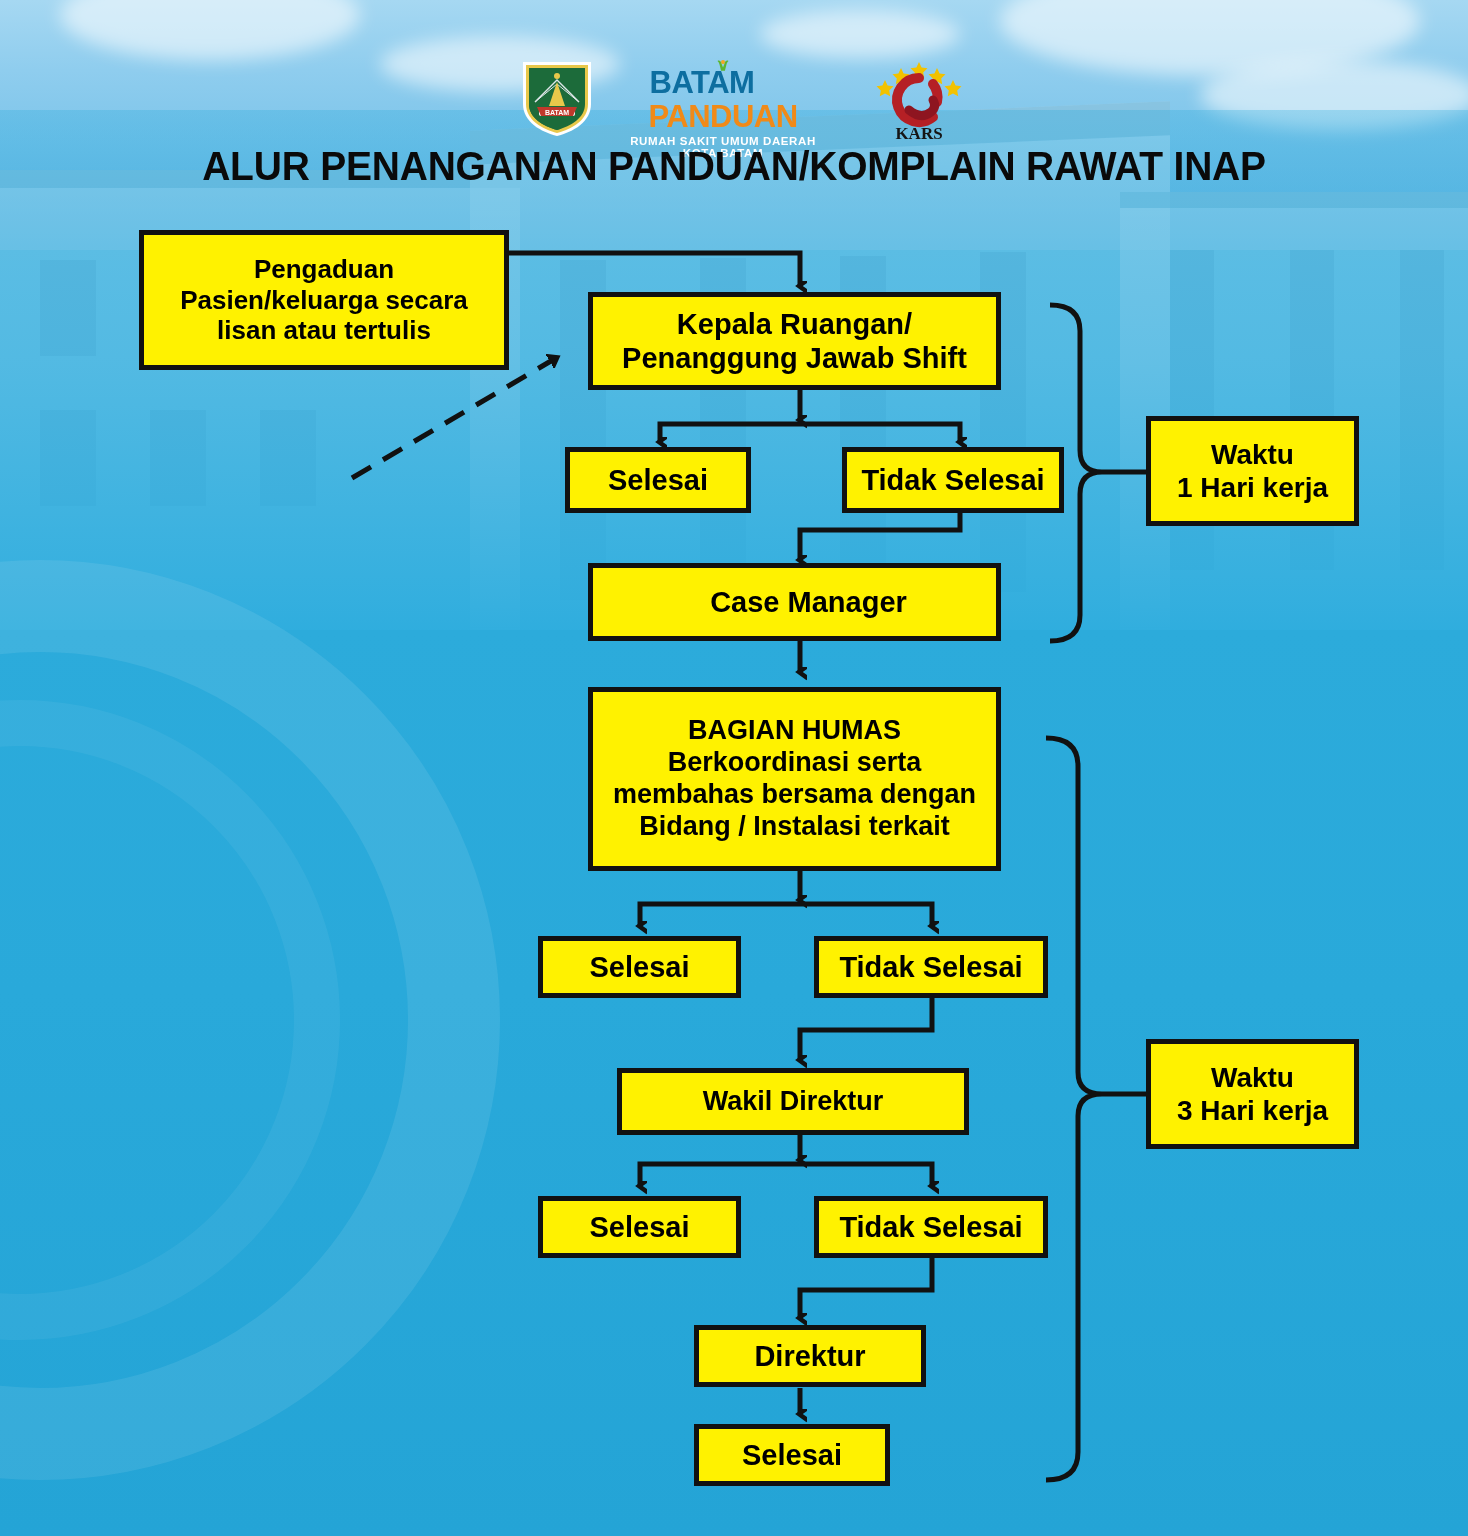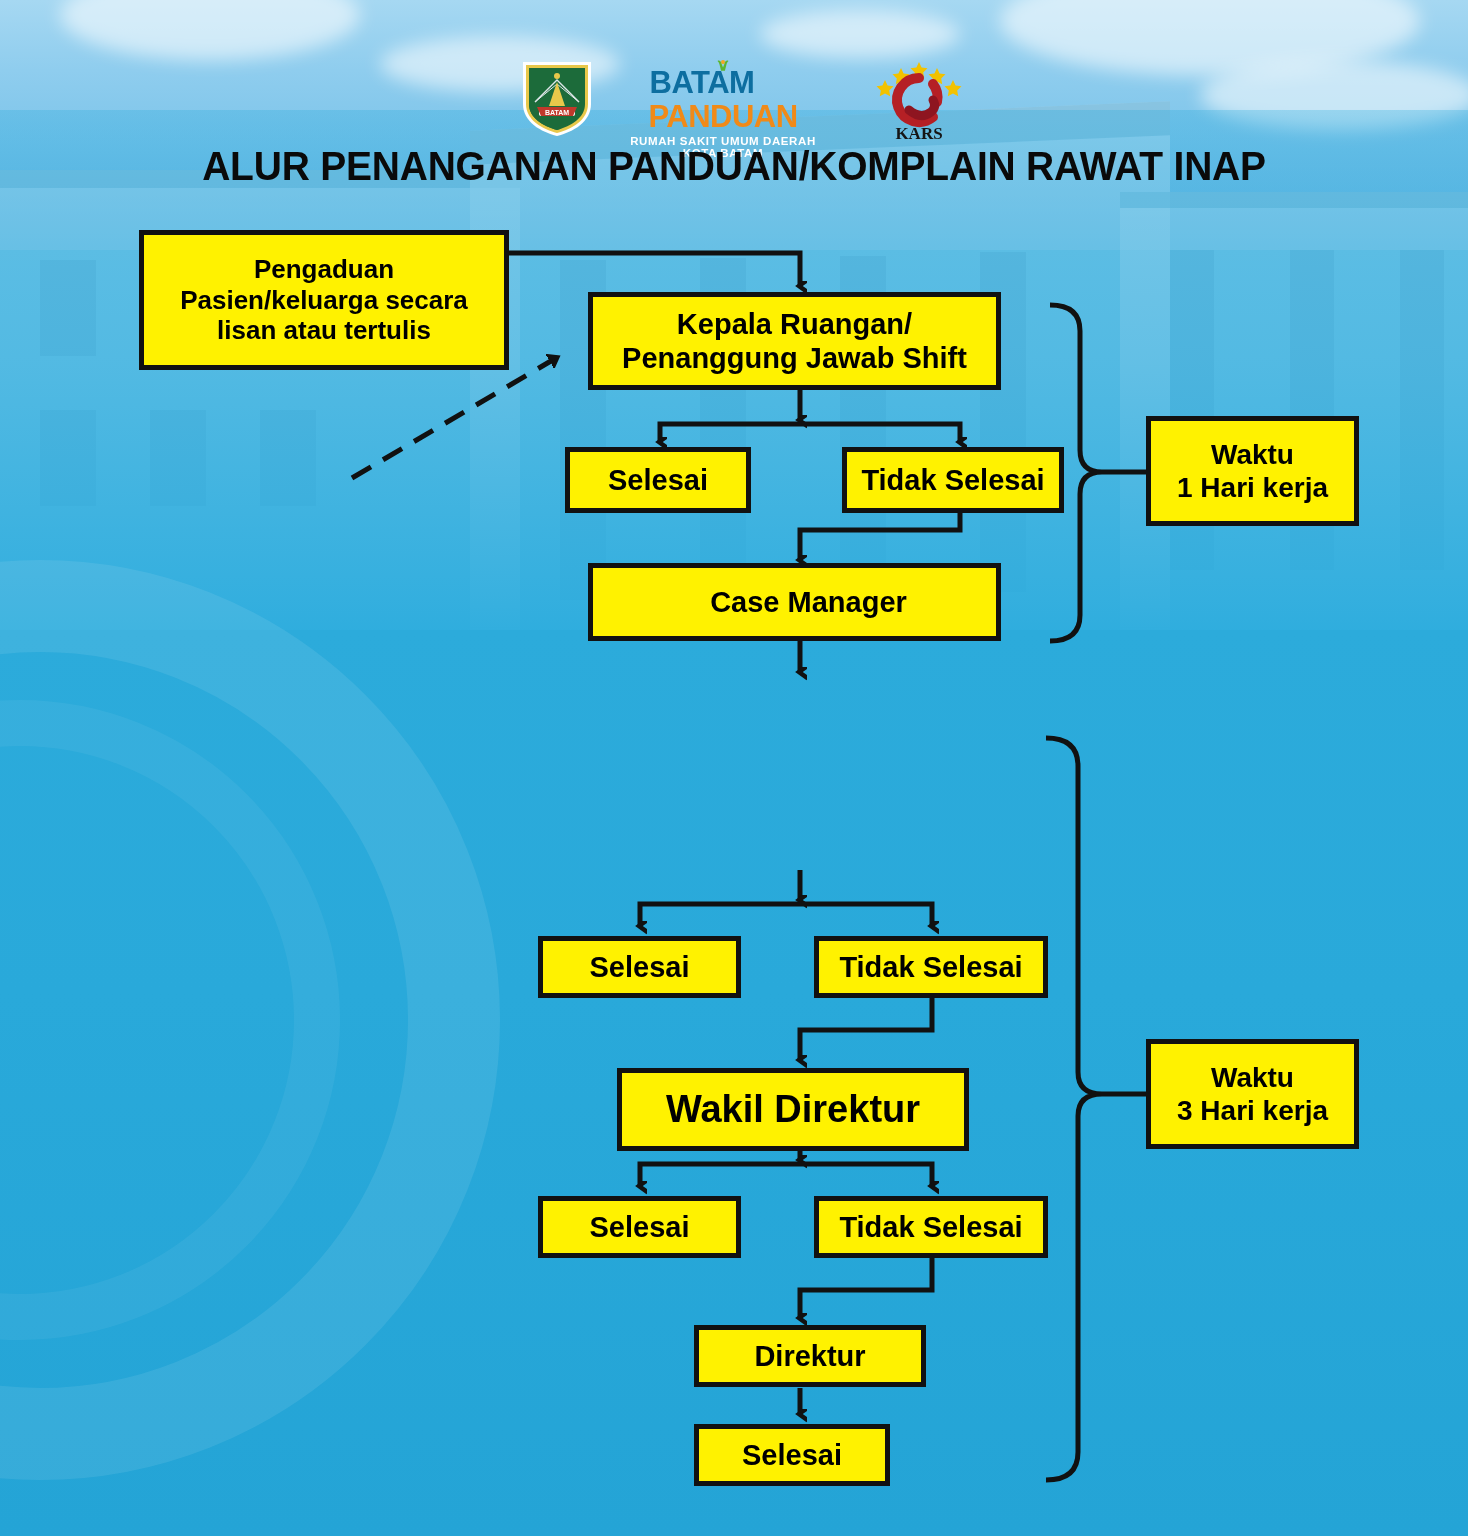--- a/index.html
+++ b/index.html
@@ -229,26 +229,30 @@
 
   <div class="node" style="left:565px; top:447px; width:186px; height:66px; font-size:29px;">Selesai</div>
 
   <div class="node" style="left:842px; top:447px; width:222px; height:66px; font-size:29px;">Tidak Selesai</div>
 
   <div class="node" style="left:1146px; top:416px; width:213px; height:110px; font-size:28px;">Waktu
 1 Hari kerja</div>
 
   <div class="node" style="left:588px; top:563px; width:413px; height:78px; font-size:29px;padding-left:34px;">Case Manager</div>
 
+  <div class="node" style="left:588px; top:687px; width:413px; height:184px; font-size:27px;">BAGIAN HUMAS
+Berkoordinasi serta
+membahas bersama dengan
+Bidang / Instalasi terkait</div>
 
   <div class="node" style="left:538px; top:936px; width:203px; height:62px; font-size:29px;">Selesai</div>
 
   <div class="node" style="left:814px; top:936px; width:234px; height:62px; font-size:29px;">Tidak Selesai</div>
 
-  <div class="node" style="left:617px; top:1068px; width:352px; height:83px; font-size:38px;">Wakil Direktur</div>
+  <div class="node" style="left:617px; top:1068px; width:352px; height:67px; font-size:27px;">Wakil Direktur</div>
 
   <div class="node" style="left:538px; top:1196px; width:203px; height:62px; font-size:29px;">Selesai</div>
 
   <div class="node" style="left:814px; top:1196px; width:234px; height:62px; font-size:29px;">Tidak Selesai</div>
 
   <div class="node" style="left:1146px; top:1039px; width:213px; height:110px; font-size:28px;">Waktu
 3 Hari kerja</div>
 
   <div class="node" style="left:694px; top:1325px; width:232px; height:62px; font-size:29px;">Direktur</div>
 

